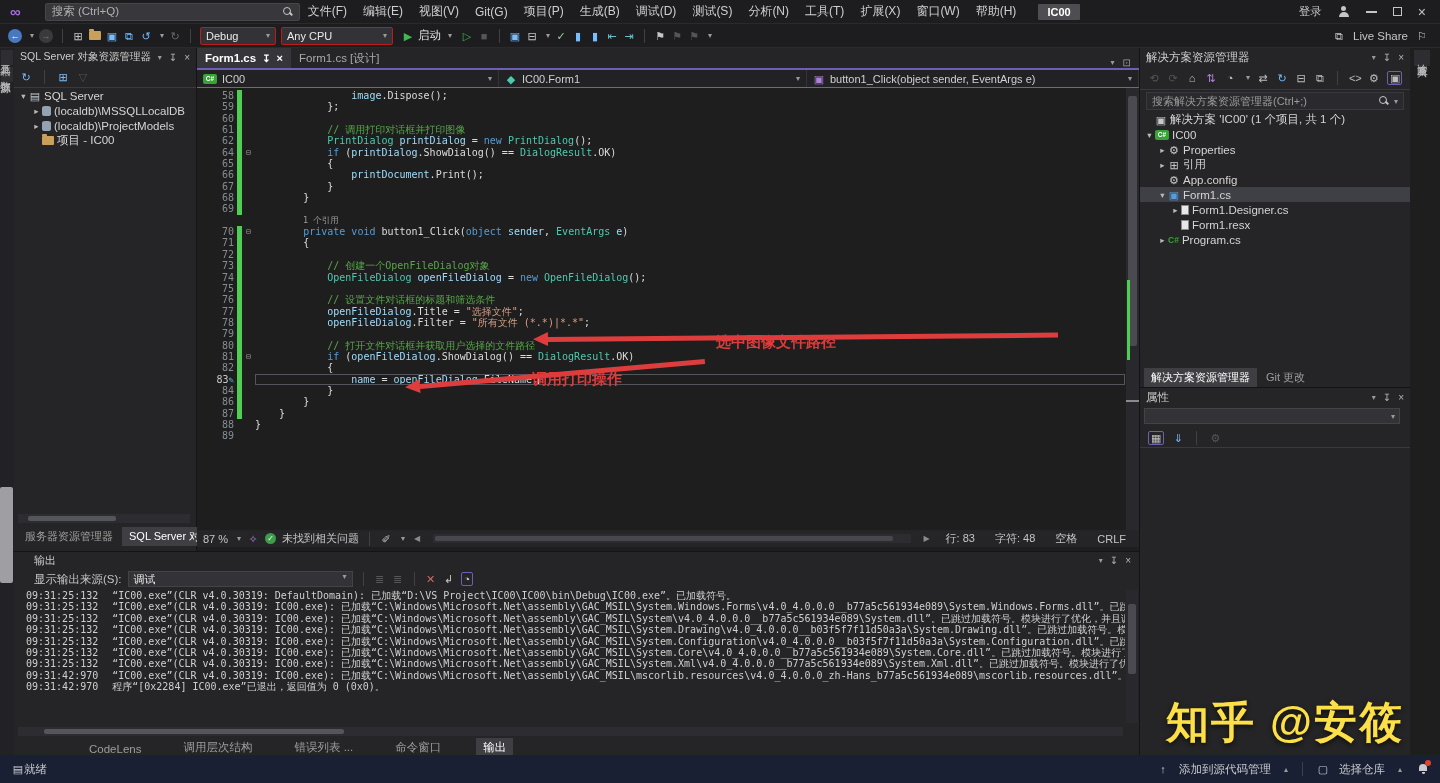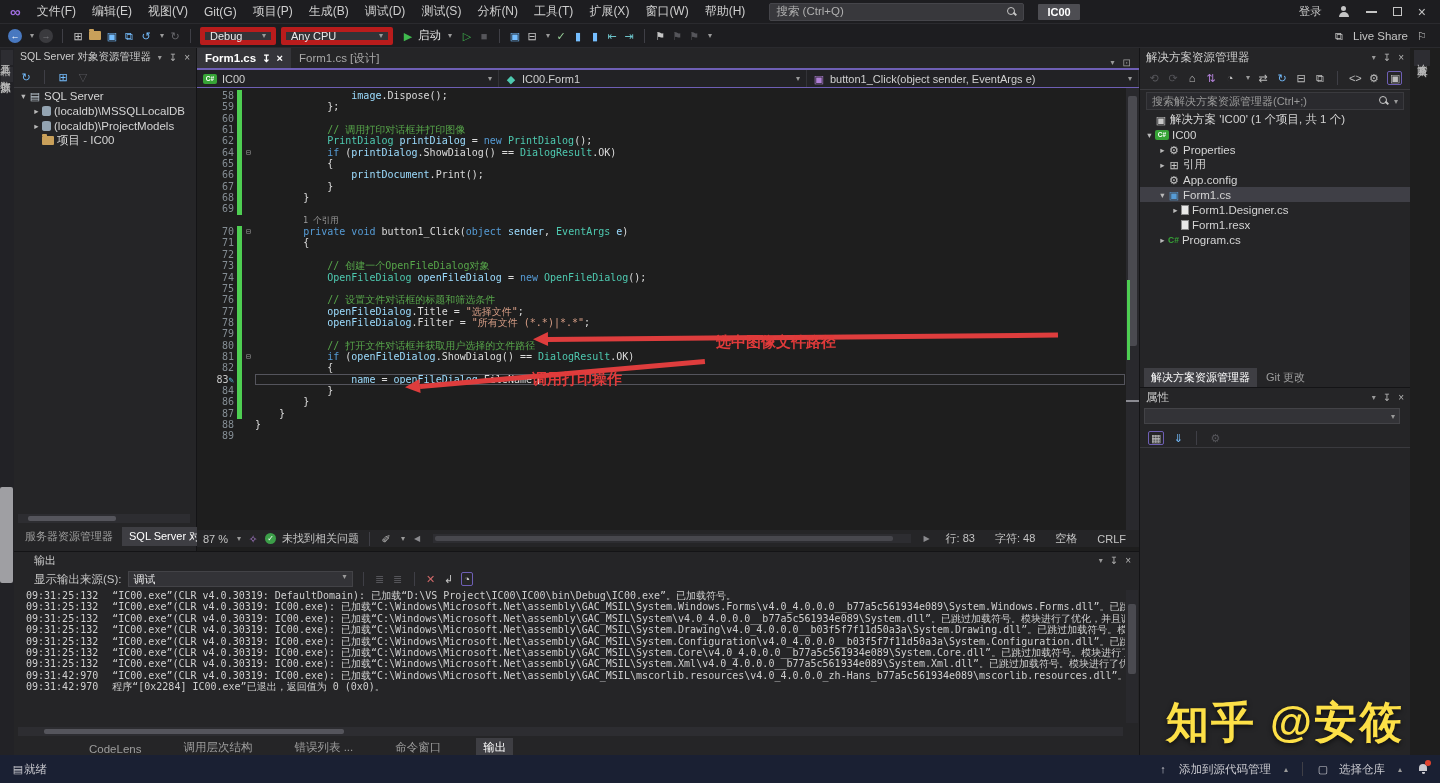--- a/index.html
+++ b/index.html
@@ -22,21 +22,21 @@
   .person{position:relative;width:12px;height:12px;display:inline-block;}
   .person::before{content:"";position:absolute;left:3.5px;top:0;width:5px;height:5px;border-radius:50%;background:#c5c5c5;}
   .person::after{content:"";position:absolute;left:1px;top:6px;width:10px;height:5px;border-radius:5px 5px 0 0;background:#c5c5c5;}
   .wmin{width:11px;height:2px;background:#c5c5c5;display:inline-block;}
   .wres{width:9px;height:9px;border:1.4px solid #c5c5c5;display:inline-block;}
   .wclose{font-size:14px;color:#c5c5c5;}
   
   #toolbar{position:absolute;left:0;top:24px;width:1440px;height:24px;background:#1d1d20;display:flex;align-items:center;padding-left:8px;gap:5px;border-bottom:1px solid #2a2a2e;}
   .navc{width:14px;height:14px;border-radius:50%;background:#4878c0;color:#fff;font-size:9px;line-height:14px;text-align:center;display:inline-block;}
   .navc.dim{background:#3a3a3e;color:#77777c;}
-  .combo{height:18px;background:#333337;border:5px solid #b91c1c;border-radius:2px;display:flex;align-items:center;justify-content:space-between;padding:0 5px;color:#eaeaea;font-size:11px;}
+  .combo{height:18px;background:#333337;border:1px solid #b91c1c;border-radius:2px;display:flex;align-items:center;justify-content:space-between;padding:0 5px;color:#eaeaea;font-size:11px;}
   .startbtn{display:flex;align-items:center;gap:4px;color:#e8e8e8;font-size:11.5px;padding:0 4px;}
   .folderic{position:relative;width:12px;height:9px;background:#c9a05a;border-radius:1px;display:inline-block;}
   .folderic::before{content:"";position:absolute;left:0;top:-2px;width:5px;height:2px;background:#c9a05a;border-radius:1px 1px 0 0;}
   #lvshare{margin-left:auto;display:flex;align-items:center;gap:8px;padding-right:12px;color:#c5c5c5;}
   
   #leftstrip{position:absolute;left:0;top:48px;width:14px;height:707px;background:#222226;}
   #rightstrip{position:absolute;left:1410px;top:48px;width:30px;height:707px;background:#1e1e1e;}
   .vtab{writing-mode:vertical-rl;text-orientation:upright;font-size:10.5px;color:#bdbdbd;background:#2d2d32;padding:6px 0;margin:2px 1px;letter-spacing:1px;text-align:center;width:12px;}
   #rightstrip .vtab{width:16px;margin:2px 6px 2px 4px;}
   .lgray{position:absolute;left:0;top:487px;width:13px;height:96px;background:#9f9fa3;border-radius:2px;}
@@ -130,39 +130,39 @@
   .bell{position:relative;width:10px;height:9px;display:inline-block;}
   .bell::before{content:"";position:absolute;left:1px;top:0;width:8px;height:7px;background:#c9c9cf;border-radius:4px 4px 0 0;}
   .bell::after{content:"";position:absolute;left:3.5px;top:7.5px;width:3px;height:2px;background:#c9c9cf;border-radius:0 0 2px 2px;}
   .bdot{position:absolute;right:-3px;top:-3px;width:6px;height:6px;border-radius:50%;background:#e0422e;}
 </style>
 </head>
 <body>
 
 <div id="titlebar">
   <span class="vslogo">∞</span>
+  <div id="qsearch">
+    <span>搜索 (Ctrl+Q)</span>
+    <span class="mag"></span>
+  </div>
   <div id="menus">
       <span class="menu">文件(F)</span>
       <span class="menu">编辑(E)</span>
       <span class="menu">视图(V)</span>
       <span class="menu">Git(G)</span>
       <span class="menu">项目(P)</span>
       <span class="menu">生成(B)</span>
       <span class="menu">调试(D)</span>
       <span class="menu">测试(S)</span>
       <span class="menu">分析(N)</span>
       <span class="menu">工具(T)</span>
       <span class="menu">扩展(X)</span>
       <span class="menu">窗口(W)</span>
       <span class="menu">帮助(H)</span>
     </div>
-  <div id="qsearch">
-    <span>搜索 (Ctrl+Q)</span>
-    <span class="mag"></span>
-  </div>
   <div id="badge">IC00</div>
   <div id="tbright">
     <span>登录</span>
     <span class="person"></span>
     <span class="wmin"></span>
     <span class="wres"></span>
     <span class="wclose">×</span>
   </div>
 </div>
 

